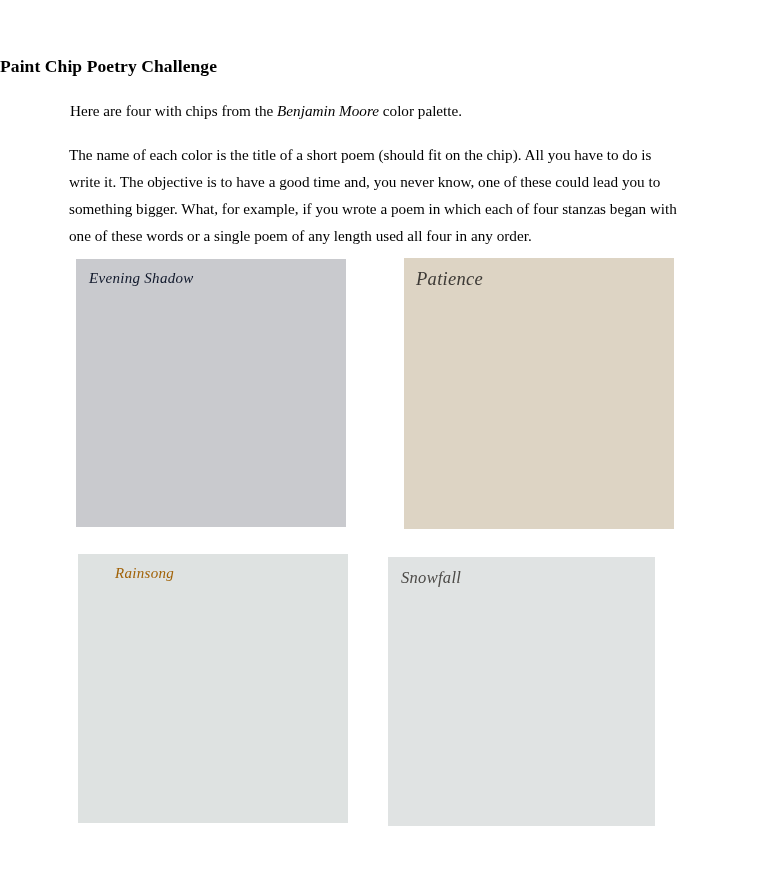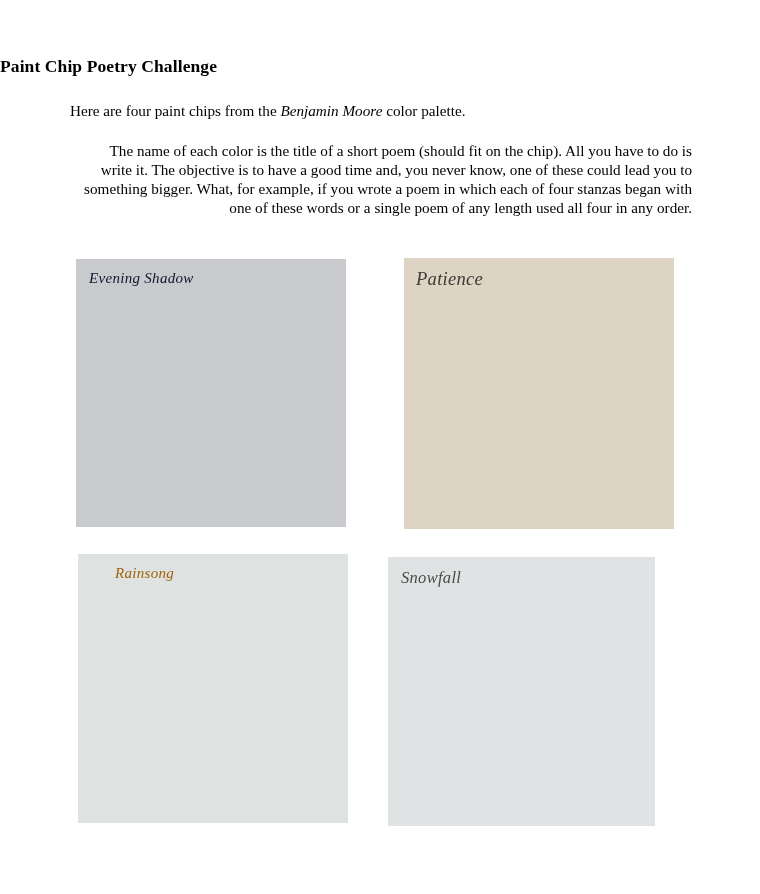--- a/index.html
+++ b/index.html
@@ -41,26 +41,26 @@
     width: 620px;
     font-size: 15.2px;
     line-height: 20px;
   }
   .intro-line em {
     font-style: italic;
   }
 
   .body-para {
     position: absolute;
-    left: 76px;
+    left: 69px;
     top: 126px;
     width: 616px;
     font-size: 15.2px;
-    line-height: 19px;
-    text-align: right;
+    line-height: 27px;
+    text-align: left;
   }
 
   
   .chip {
     position: absolute;
     box-sizing: border-box;
   }
   .chip-label {
     position: absolute;
     font-family: "Liberation Serif", "DejaVu Serif", serif;
@@ -128,21 +128,21 @@
   }
 </style>
 </head>
 <body>
 
 <div class="page">
 
   <h1 class="doc-title">Paint Chip Poetry Challenge</h1>
 
   <p class="intro-line">
-    <span>Here are four paint chips from the </span><em>Benjamin Moore</em><span> color palette.</span>
+    <span>Here are four with chips from the </span><em>Benjamin Moore</em><span> color palette.</span>
   </p>
 
   <p class="body-para">The name of each color is the title of a short poem (should fit on the chip). All you have to do is write it. The objective is to have a good time and, you never know, one of these could lead you to something bigger. What, for example, if you wrote a poem in which each of four stanzas began with one of these words or a single poem of any length used all four in any order.</p>
 
   <div class="chip" id="chip-evening-shadow" style="background: rgb(201, 202, 206);">
     <span class="chip-label" style="color: #0f172a;">Evening Shadow</span>
   </div>
 
   <div class="chip" id="chip-patience" style="background: rgb(221, 212, 196); margin-left: 12px;">
     <span class="chip-label" style="color: rgb(61, 58, 54);">Patience</span>

